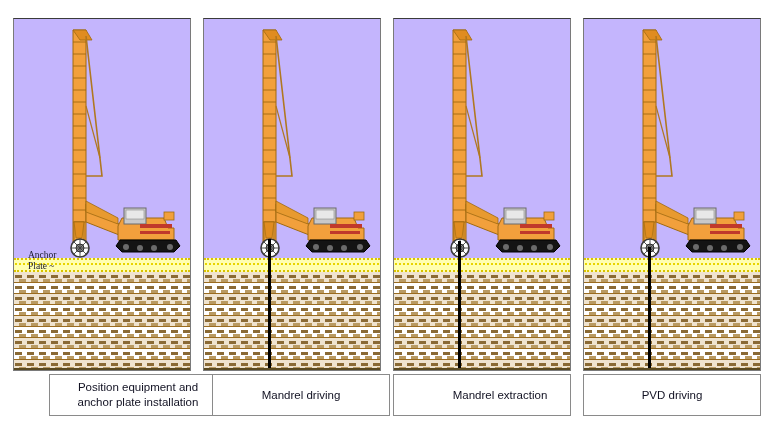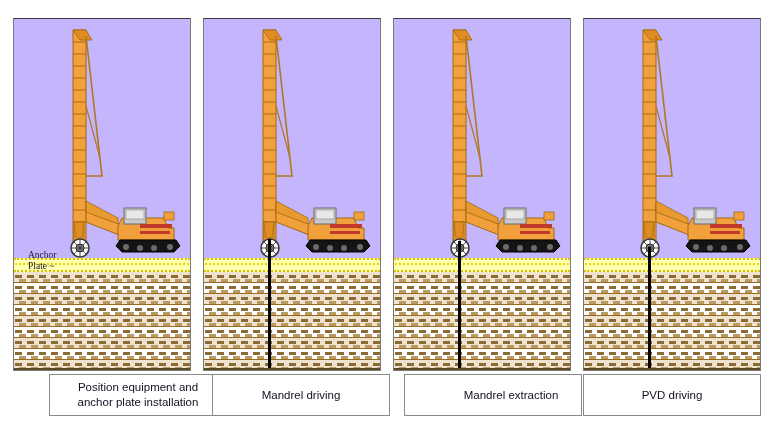--- a/index.html
+++ b/index.html
@@ -408,20 +408,20 @@
     <div class="drain" style="left:64px;top:228px;bottom:2px;"></div>
   </div>
 
   <div class="caption" style="left:13px;margin-left:36px;">
     <span>Position equipment and
 anchor plate installation</span>
   </div>
   <div class="caption" style="left:212px;">
     <span>Mandrel driving</span>
   </div>
-  <div class="caption" style="left:404px;padding-left:36px;">
+  <div class="caption" style="left:393px;padding-left:36px;">
     <span>Mandrel extraction</span>
   </div>
   <div class="caption" style="left:583px;">
     <span>PVD driving</span>
   </div>
 
 </div>
 
 </body></html>

